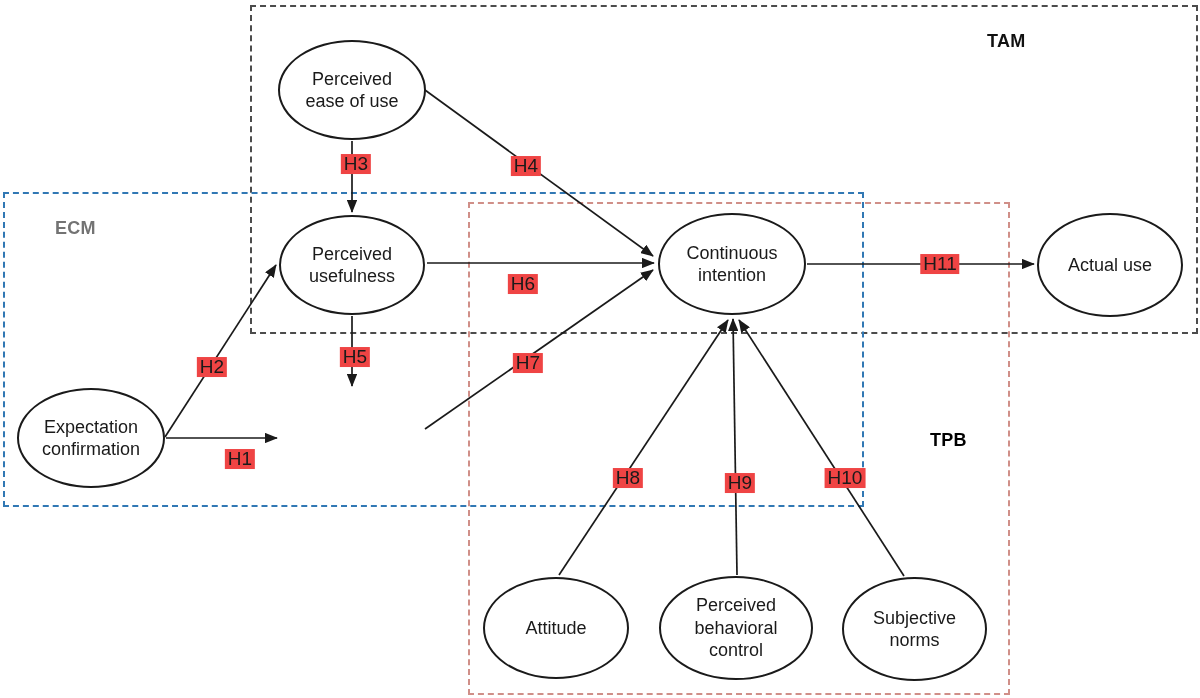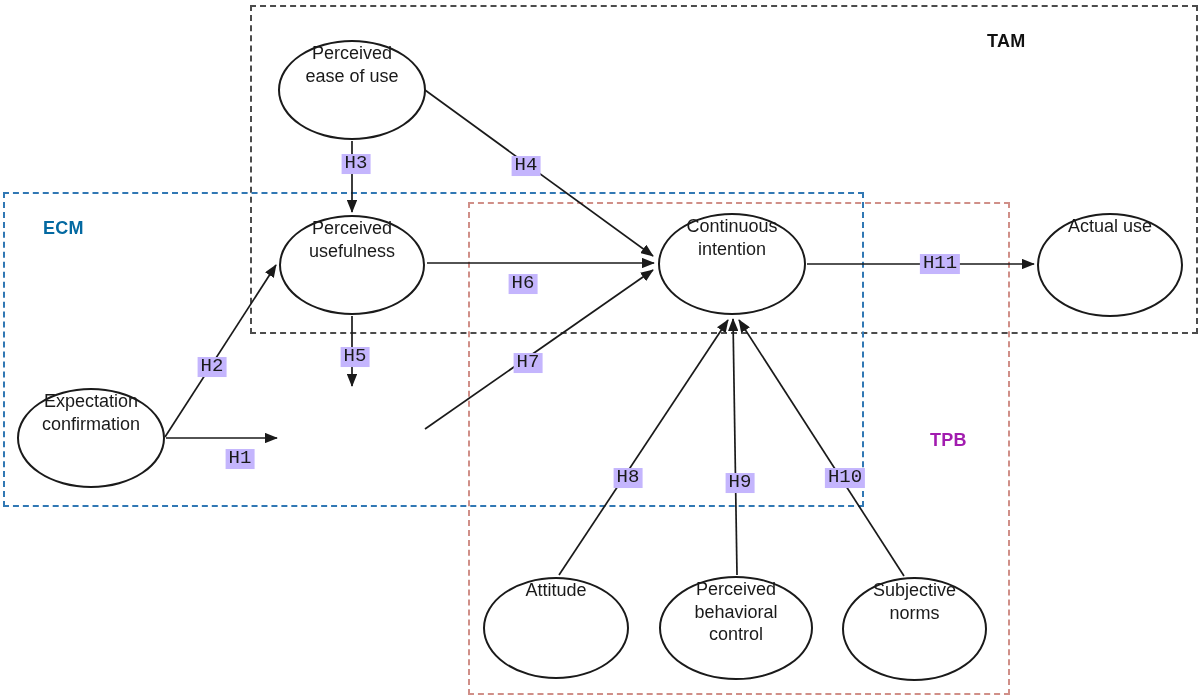--- a/index.html
+++ b/index.html
@@ -6,37 +6,36 @@
   #stage{
     position:relative;width:1200px;height:698px;background:#ffffff;
     font-family:"Liberation Sans","DejaVu Sans",sans-serif;color:#1a1a1a;
     overflow:hidden;
   }
   .group-box{position:absolute;border:2px dashed;background:transparent;}
   .group-box .group-label{position:absolute;font-weight:bold;font-size:18px;letter-spacing:.3px;}
   #box-tam{left:250px;top:5px;width:944px;height:325px;border-color:#4c4c4c;}
   #box-tam .group-label{left:735px;top:24px;color:#111111;}
   #box-ecm{left:3px;top:192px;width:857px;height:311px;border-color:#3178b4;}
-  #box-ecm .group-label{left:38px;top:24px;color:#0369a1;text-align:right;}
+  #box-ecm .group-label{left:50px;top:24px;color:#737373;text-align:right;}
   #box-tpb{left:468px;top:202px;width:538px;height:489px;border-color:#d08f88;}
-  #box-tpb .group-label{left:460px;top:226px;color:#a21caf;}
+  #box-tpb .group-label{left:460px;top:226px;color:#000000;}
   #edges{position:absolute;left:0;top:0;width:1200px;height:698px;}
   #edges line{stroke:#1a1a1a;stroke-width:1.7;}
   .node{
     position:absolute;border:2px solid #1a1a1a;border-radius:50%;
-    background:#ffffff;display:flex;justify-content:center;
+    background:#ffffff;display:flex;align-items:center;justify-content:center;
     text-align:center;font-size:18px;line-height:1.25;box-sizing:border-box;
     padding:0 13px;
   }
   .node.narrow{padding:0 25px;}
   .edge-label{
     position:absolute;transform:translate(-50%,-50%);
-    background:#c4b5fd;padding:0 3px;font-size:19px;line-height:1.05;
+    background:#ef4444;padding:0 3px;font-size:19px;line-height:1.05;
     white-space:nowrap;
-    font-family:Liberation Mono, monospace;
   }
 </style>
 </head>
 <body>
 
 <div id="stage">
 
   <div class="group-box" id="box-tam">
     <span class="group-label">TAM</span>
   </div>

